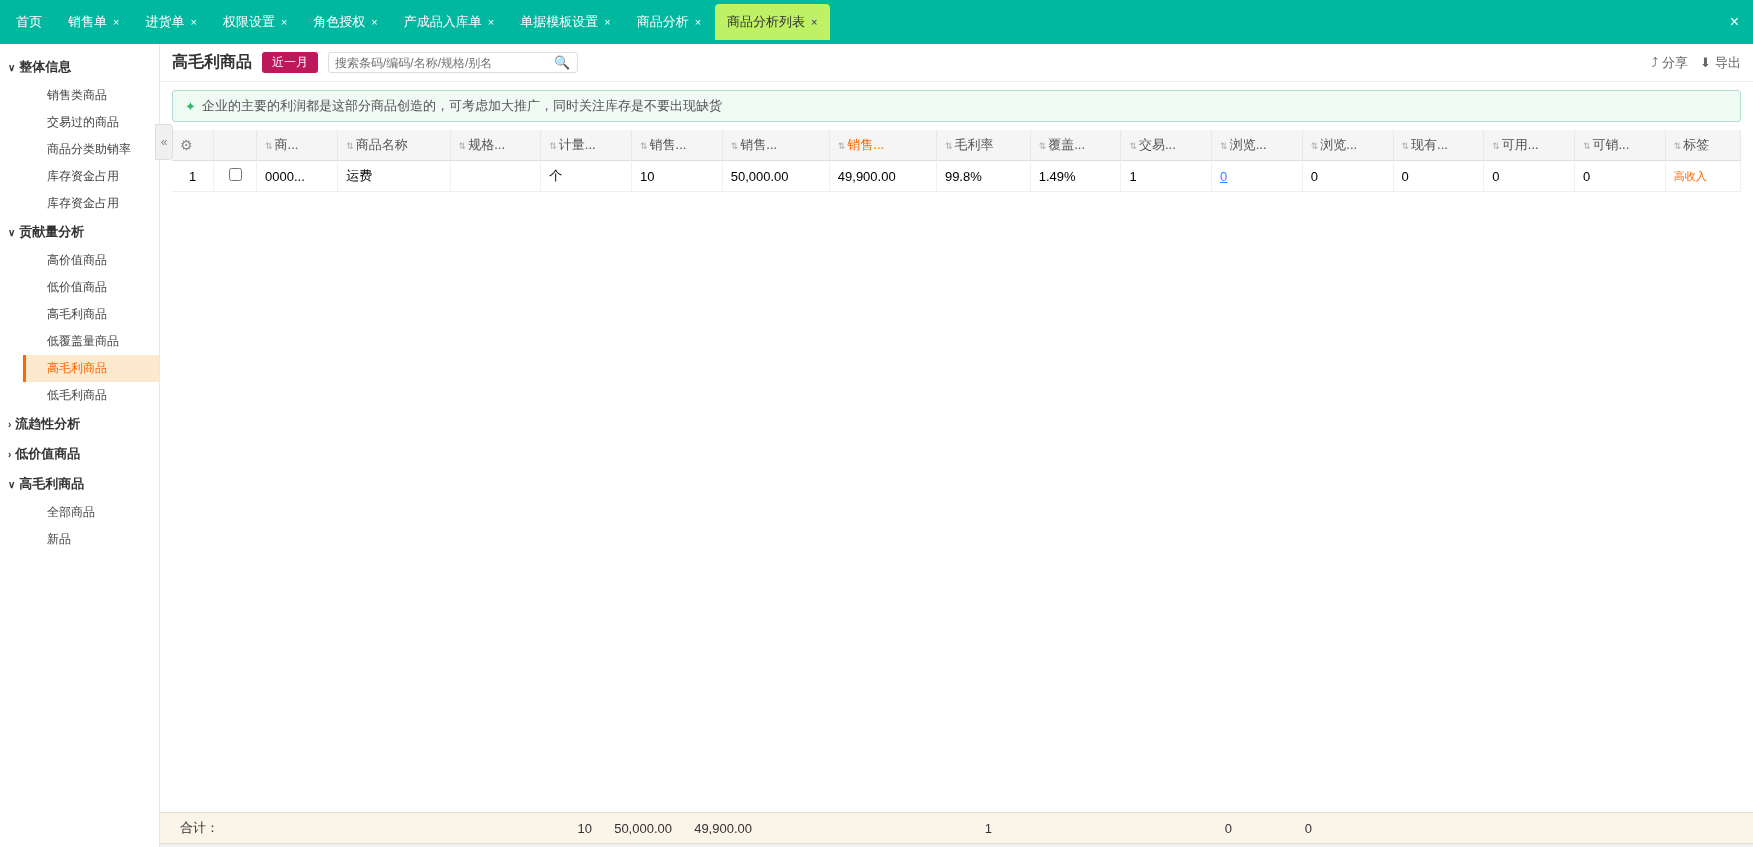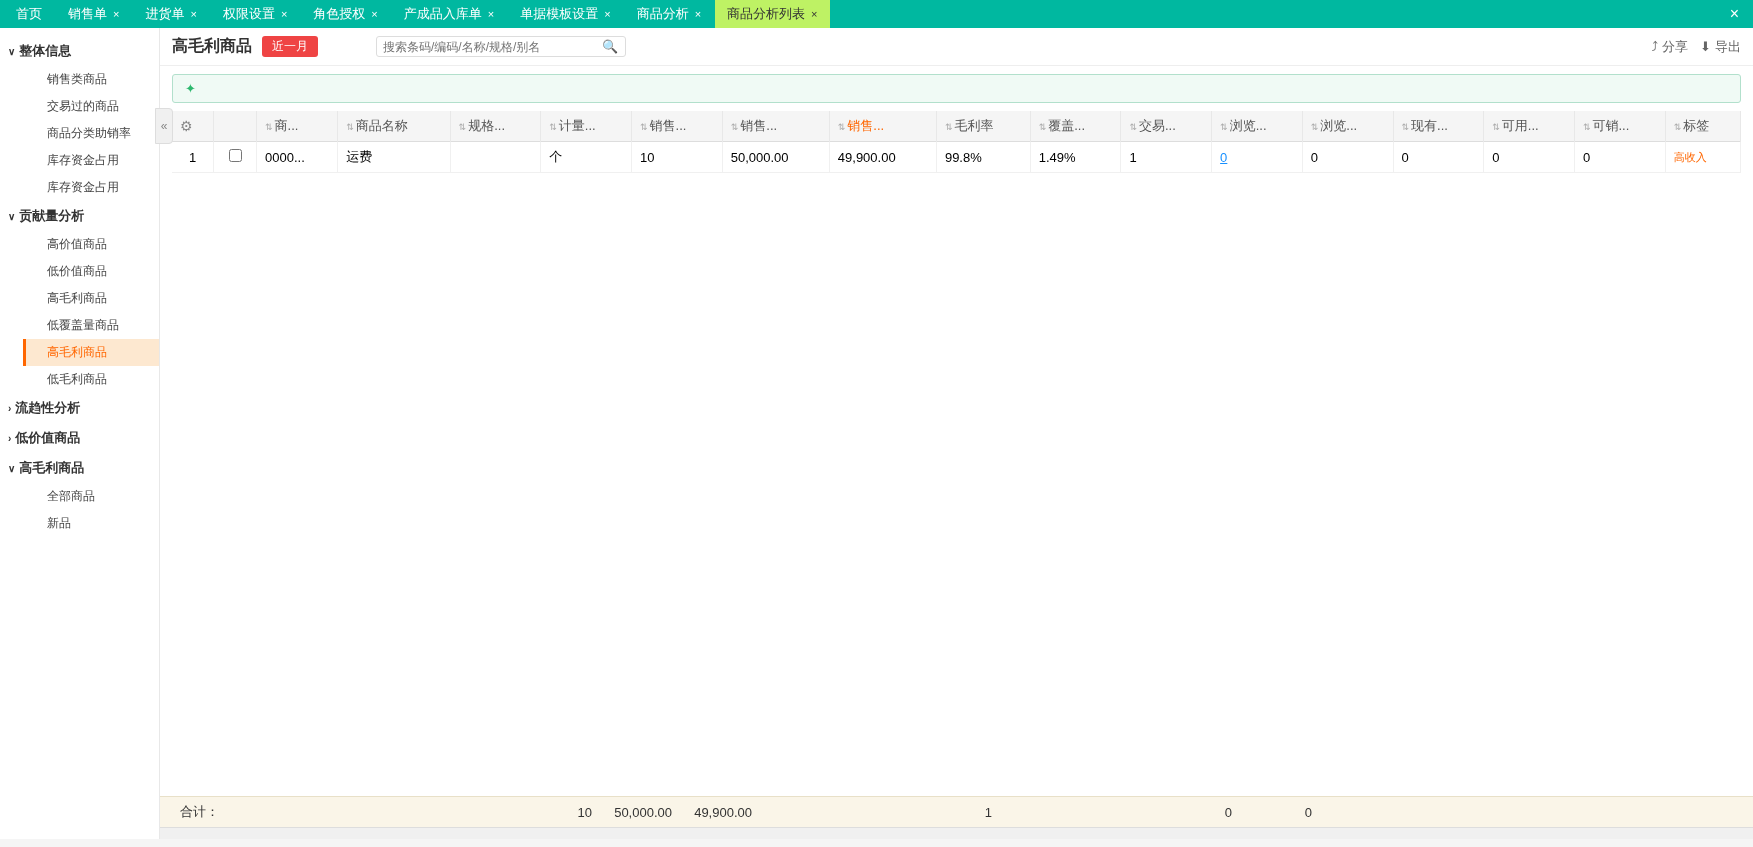--- a/index.html
+++ b/index.html
@@ -3,21 +3,21 @@
   <meta charset="utf-8">
   <style>
     * { box-sizing: border-box; margin: 0; padding: 0; font-family: 'Microsoft YaHei', Arial, sans-serif; font-size: 13px; }
     body { background: #f5f5f5; overflow: hidden; }
 
     
     .top-nav {
       background: #00b8a0;
       display: flex;
       align-items: center;
-      height: 28px;
+      height: 44px;
       padding: 0 4px;
       gap: 2px;
     }
     .nav-tab {
       color: #fff;
       padding: 0 12px;
       height: 36px;
       display: flex;
       align-items: center;
       gap: 4px;
@@ -113,38 +113,37 @@
       padding: 8px 12px;
       gap: 10px;
       border-bottom: 1px solid #eee;
     }
     .page-title {
       font-size: 16px;
       font-weight: 600;
       color: #333;
     }
     .date-filter-btn {
-      background: #ef4444;
+      background: #be185d;
       color: #fff;
       border: none;
       border-radius: 3px;
       padding: 2px 10px;
       cursor: pointer;
       font-size: 12px;
     }
     .search-box {
       display: flex;
       align-items: center;
       border: 1px solid #ddd;
       border-radius: 3px;
       padding: 2px 6px;
       gap: 4px;
       flex: 1;
       max-width: 250px;
-      margin-left: 48px;
     }
     .search-box input {
       border: none;
       outline: none;
       font-size: 12px;
       width: 100%;
       color: #999;
     }
     .header-actions {
       margin-left: auto;
@@ -308,20 +307,21 @@
         </div>
         <div class="header-action-btn">
           <span>⬇</span>
           <span>导出</span>
         </div>
       </div>
     </div>
 
     <div class="info-banner">
       <span style="color:#2db86e;">✦</span>
+      <span>企业的主要的利润都是这部分商品创造的，可考虑加大推广，同时关注库存是不要出现缺货</span>
     </div>
 
     <div class="table-container">
       <table>
         <thead id="table-head">
             <tr>
               <th><span style="font-size:14px; color:#888;">⚙</span></th>
               <th></th>
               <th><span class="sort-icon">⇅</span>商...</th>
               <th><span class="sort-icon">⇅</span>商品名称</th>

